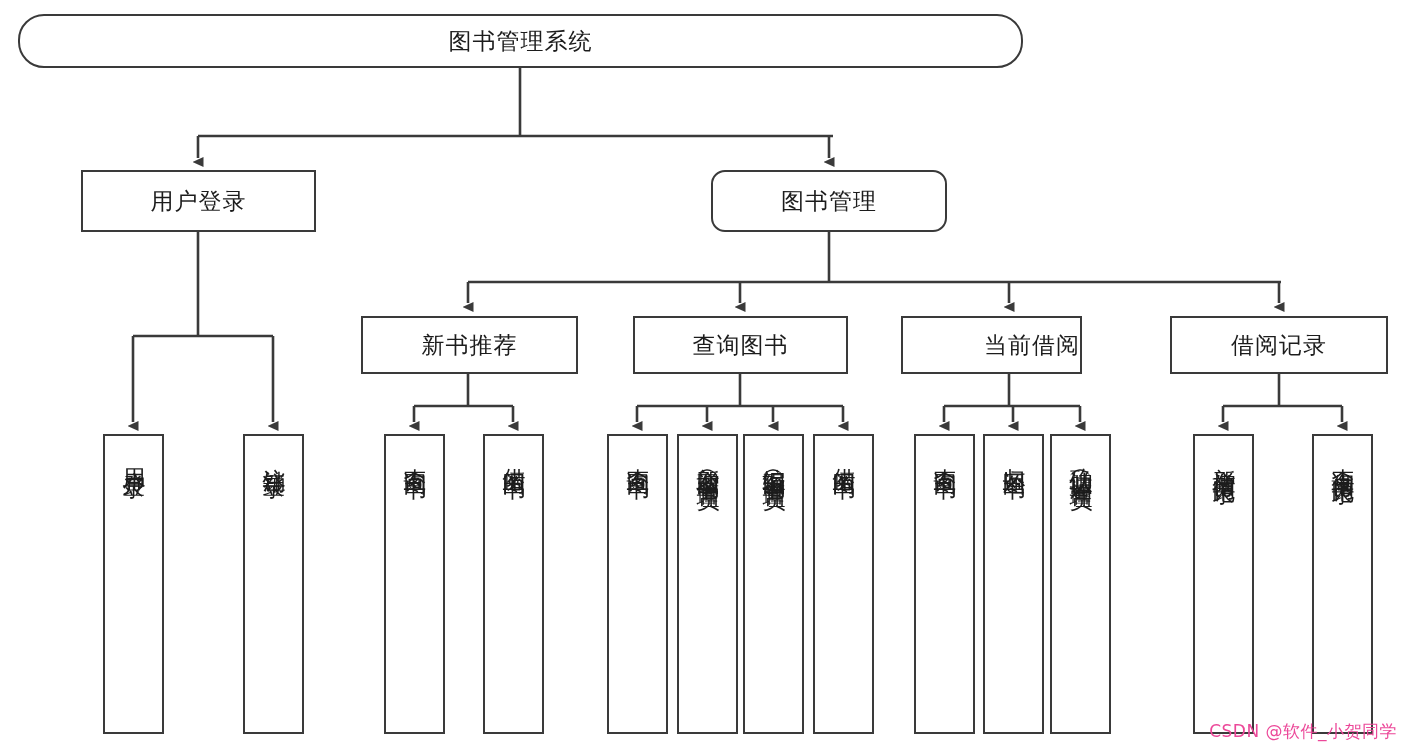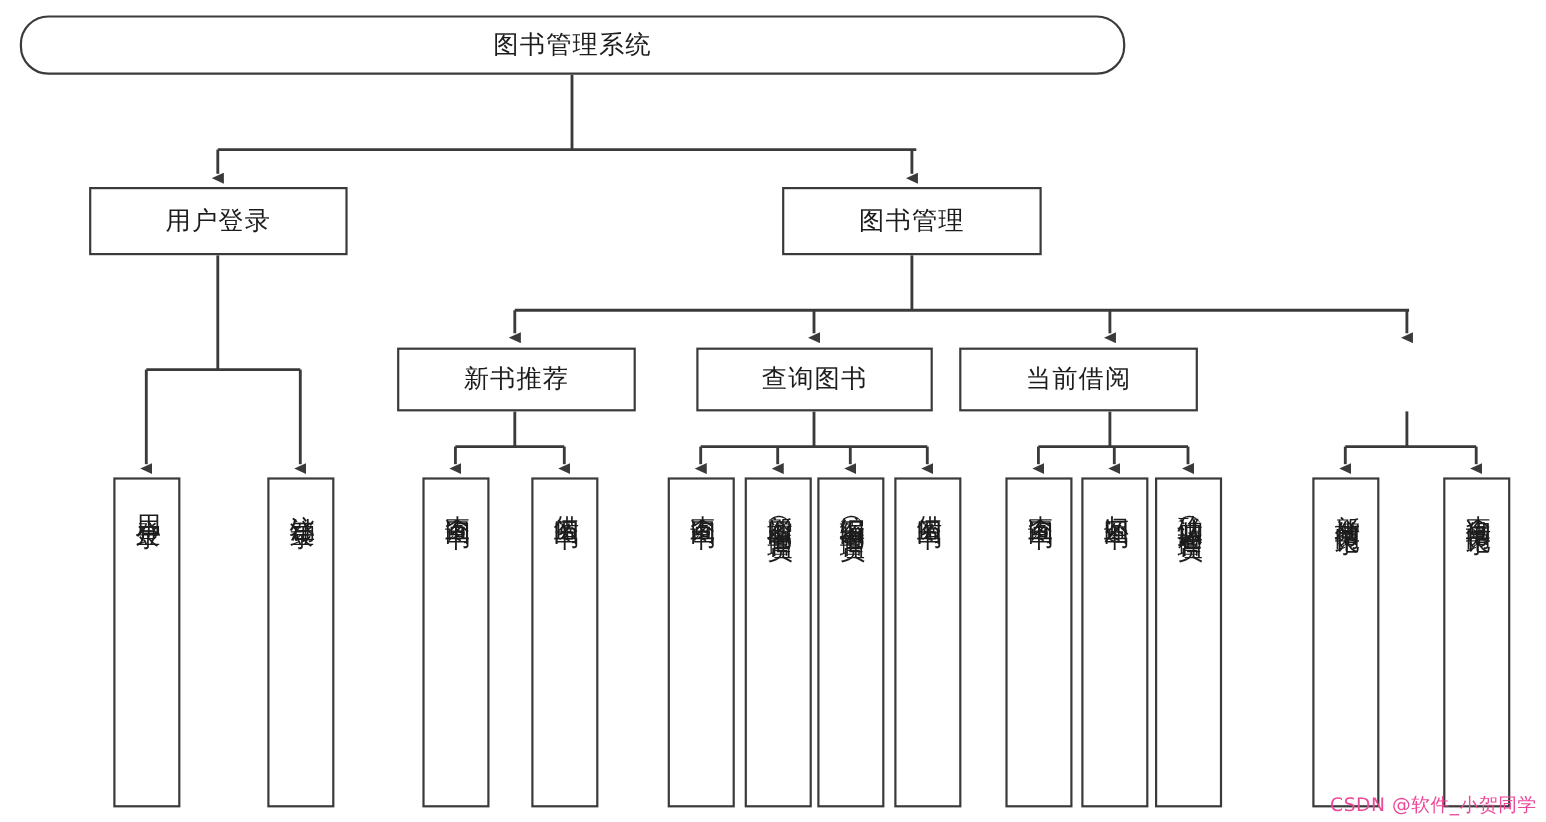--- a/index.html
+++ b/index.html
@@ -131,32 +131,35 @@
     </g>
   </svg>
 
   <div class="node horiz root" style="left:18px; top:14px; width:1005px; height:54px;border-radius:26px;">
     <span class="node-label">图书管理系统</span>
   </div>
 
   <div class="node horiz" style="left:81px; top:170px; width:235px; height:62px;">
     <span class="node-label">用户登录</span>
   </div>
-  <div class="node horiz" style="left:711px; top:170px; width:236px; height:62px;">
+  <div class="node horiz" style="left:711px; top:170px; width:236px; height:62px;border-radius:14px;">
     <span class="node-label">图书管理</span>
   </div>
 
   <div class="node horiz" style="left:361px; top:316px; width:217px; height:58px;">
     <span class="node-label">新书推荐</span>
   </div>
   <div class="node horiz" style="left:633px; top:316px; width:215px; height:58px;">
     <span class="node-label">查询图书</span>
   </div>
-  <div class="node horiz" style="left:872px; top:316px; width:217px; height:58px;">
+  <div class="node horiz" style="left:901px; top:316px; width:181px; height:58px;justify-content:flex-end;">
     <span class="node-label">当前借阅</span>
+  </div>
+  <div class="node horiz" style="left:1170px; top:316px; width:218px; height:58px;">
+    <span class="node-label">借阅记录</span>
   </div>
 
   <div class="node vert" style="left:103px; top:434px; width:61px; height:300px;">
     <span class="node-label">用户登录</span>
   </div>
   <div class="node vert" style="left:243px; top:434px; width:61px; height:300px;">
     <span class="node-label">注销登录</span>
   </div>
 
   <div class="node vert" style="left:384px; top:434px; width:61px; height:300px;">

